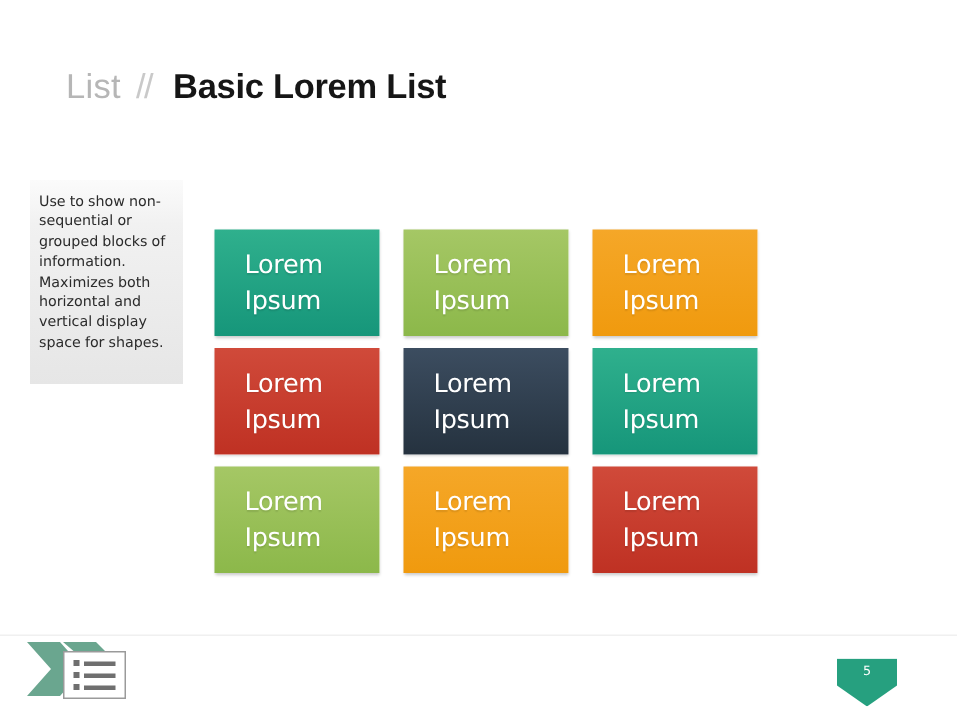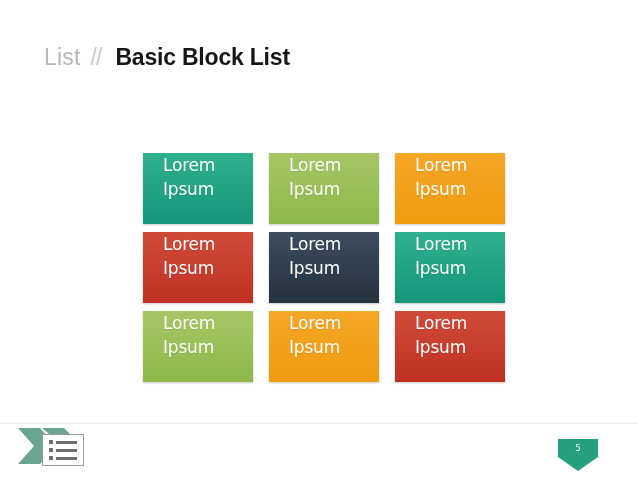--- a/index.html
+++ b/index.html
@@ -77,21 +77,21 @@
     grid-template-columns: repeat(3, 110px);
     grid-template-rows: repeat(3, 71px);
     column-gap: 16px;
     row-gap: 8px;
   }
 
   .block {
     position: relative;
     display: flex;
     flex-direction: column;
-    justify-content: flex-start;
+    justify-content: center;
     padding-left: 20px;
     box-shadow: 0 1px 2px rgba(0,0,0,0.22);
   }
   .block .block-line {
     color: #ffffff;
     font-size: 17px;
     line-height: 24px;
     font-weight: 400;
     font-family: "DejaVu Sans", sans-serif;
     letter-spacing: -0.2px;
@@ -190,23 +190,26 @@
   }
 </style>
 </head>
 <body>
 
 <div id="slide">
 
   <div id="title-area">
     <span id="title-prefix">List</span>
     <span id="title-sep">//</span>
-    <span id="title-main">Basic Block List</span>
-  </div>
-
+    <span id="title-main">Basic Lorem List</span>
+  </div>
+
+  <div id="description-panel">
+    <div id="description-text">Use to show non-sequential or grouped blocks of information. Maximizes both horizontal and vertical display space for shapes.</div>
+  </div>
 
   <div id="block-grid">
       <div class="block" style="background: linear-gradient(rgb(47, 176, 141) 0%, rgb(22, 150, 122) 100%);">
         <div class="block-line">Lorem</div>
         <div class="block-line">Ipsum</div>
       </div>
       <div class="block" style="background: linear-gradient(rgb(165, 199, 101) 0%, rgb(140, 184, 74) 100%);">
         <div class="block-line">Lorem</div>
         <div class="block-line">Ipsum</div>
       </div>

